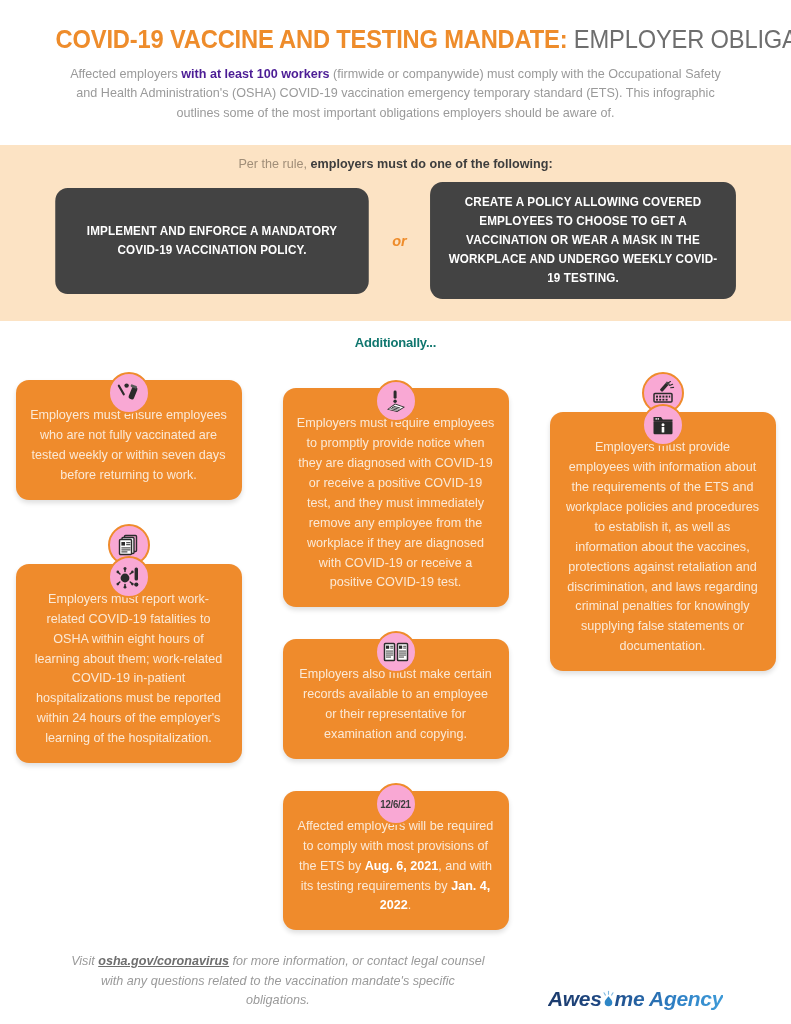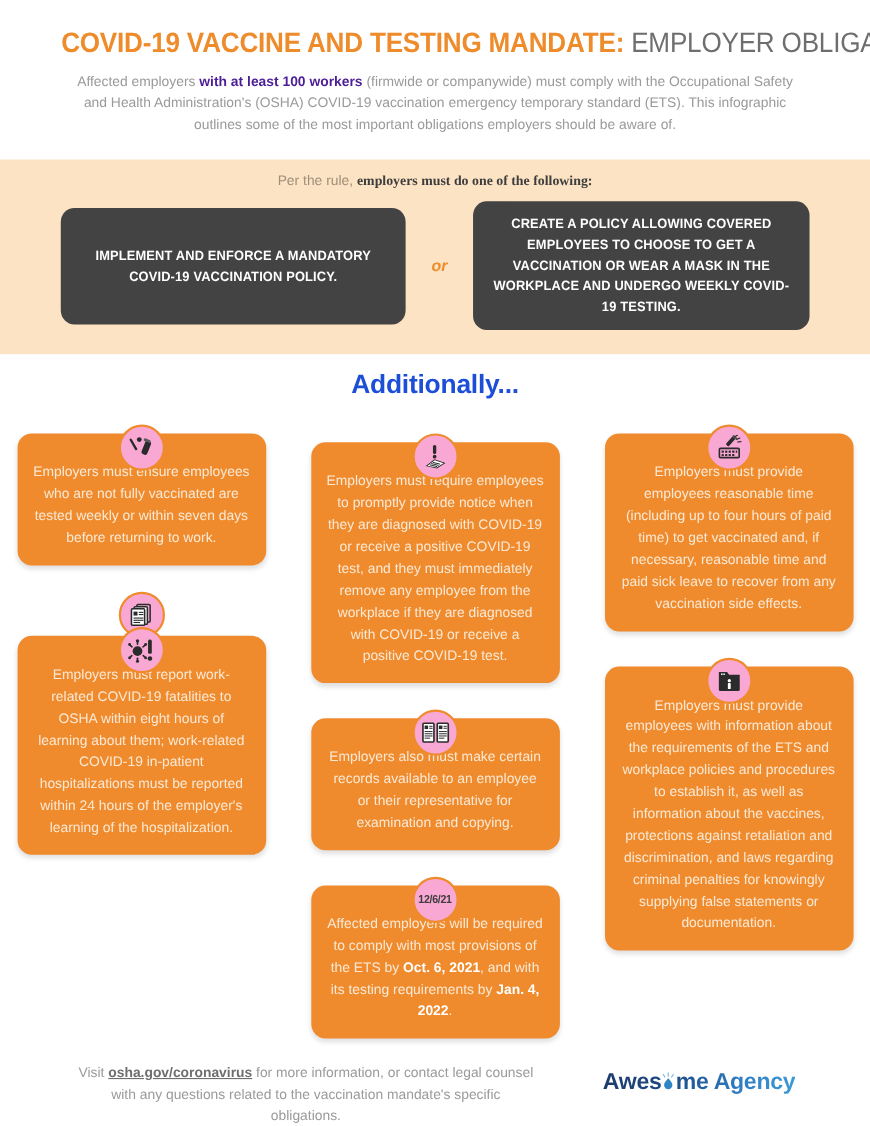--- a/index.html
+++ b/index.html
@@ -60,21 +60,20 @@
   }
   .band-lead {
     text-align: center;
     font-size: 12.6px;
     color: #A08E78;
     margin: 0 0 11px 0;
   }
   .band-lead b {
     color: #3D3D3D;
     font-weight: 700;
-    font-family: Liberation Serif, serif;
   }
   .band-row {
     display: flex;
     align-items: center;
     justify-content: center;
     gap: 0;
   }
   .dark-box {
     background: #434343;
     border-radius: 13px;
@@ -104,23 +103,23 @@
     font-weight: 700;
     font-size: 14.5px;
     padding: 0 15px;
     flex: 0 0 auto;
     font-style: italic;
   }
 
   
   .additionally {
     text-align: center;
-    font-size: 24px;
-    font-weight: 700;
-    color: #1d4ed8;
+    font-size: 13px;
+    font-weight: 700;
+    color: #0f766e;
     margin: 14px 0 0 0;
     letter-spacing: -0.2px;
   }
 
   
   .grid {
     display: flex;
     justify-content: center;
     gap: 41px;
     padding: 10px 40px 0 40px;
@@ -176,24 +175,25 @@
     font-size: 10.5px;
     font-weight: 700;
     color: #3D3D3D;
     letter-spacing: -0.3px;
     transform: scaleX(0.92);
   }
 
   
   .footer {
     display: flex;
-    align-items: flex-start;
+    align-items: flex-end;
     justify-content: center;
     padding: 10px 40px 0 40px;
     gap: 60px;
+    font-style: italic;
   }
   .footer-text {
     text-align: center;
     font-size: 12.6px;
     line-height: 1.55;
     color: #9A9A9A;
     width: 420px;
     flex: 0 0 420px;
   }
   .footer-text a {
@@ -376,21 +376,21 @@
       <div class="card">
         <span>Employers also must make certain records available to an employee or their representative for examination and copying.</span>
       </div>
     </div>
 
     <div class="card-wrap">
       <div class="badge">
         <span class="badge-date">12/6/21</span>
       </div>
       <div class="card">
-        <span>Affected employers will be required to comply with most provisions of the ETS by </span><b>Oct. 6, 2021</b><span>, and with its testing requirements by </span><b>Jan. 4, 2022</b><span>.</span>
+        <span>Affected employers will be required to comply with most provisions of the ETS by </span><b>Aug. 6, 2021</b><span>, and with its testing requirements by </span><b>Jan. 4, 2022</b><span>.</span>
       </div>
     </div>
 
   </div>
 
   <div class="col col-3">
 
     <div class="card-wrap">
       <div class="badge">
         <svg width="24" height="24" viewBox="0 0 24 24">
@@ -408,23 +408,20 @@
             <rect x="11.4" y="14.6" width="2" height="2"></rect>
             <rect x="14.6" y="14.6" width="2" height="2"></rect>
             <rect x="17.8" y="14.6" width="1.4" height="2"></rect>
             <rect x="5" y="17.8" width="2" height="1.8"></rect>
             <rect x="8.2" y="17.8" width="2" height="1.8"></rect>
             <rect x="11.4" y="17.8" width="2" height="1.8"></rect>
             <rect x="14.6" y="17.8" width="2" height="1.8"></rect>
           </g>
         </svg>
       </div>
-      <div class="card">
-        <span>Employers must provide employees reasonable time (including up to four hours of paid time) to get vaccinated and, if necessary, reasonable time and paid sick leave to recover from any vaccination side effects.</span>
-      </div>
     </div>
 
     <div class="card-wrap">
       <div class="badge">
         <svg width="24" height="24" viewBox="0 0 24 24">
           <g fill="#2B2B2B">
             <path d="M2.5 4 h7.5 l1.8 2.4 h9.7 v2.2 h-19 Z"></path>
             <rect x="2.5" y="8.2" width="19" height="13" rx="1.2"></rect>
             <g fill="#ffffff">
               <rect x="4.5" y="5.2" width="1.4" height="1.4"></rect>

